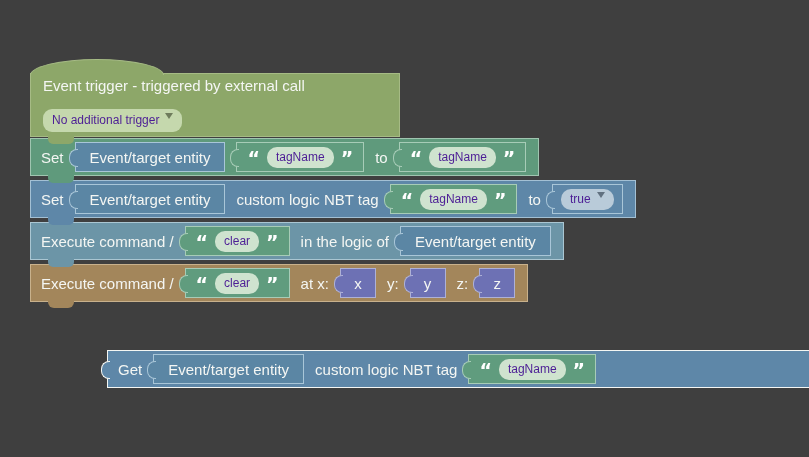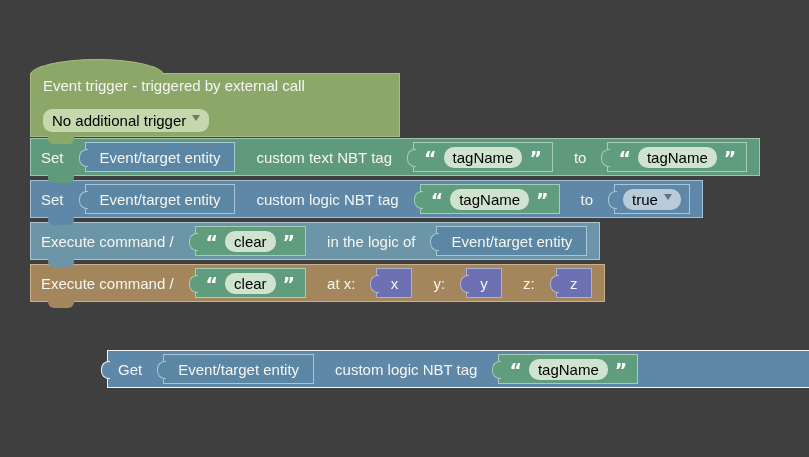--- a/index.html
+++ b/index.html
@@ -6,21 +6,21 @@
   .canvas {
     position:relative; width:809px; height:457px;
     background:#3f3f3f; overflow:hidden;
     font-family:"Liberation Sans", sans-serif;
   }
   .blk {
     position:absolute; box-sizing:border-box;
     display:flex; align-items:center;
     font-size:15px; color:#f4f6f3; white-space:nowrap;
   }
-  .stmt { height:38px; padding:0 12px 0 10px; gap:21px; border:1px solid; }
+  .stmt { height:38px; padding:0 12px 0 10px; gap:11px; border:1px solid; }
 
   
   .hatc { background:#8da769; border:1px solid #a6bb85; }
   .g1   { background:#5f9a7c; border-color:#9fc5b0; }
   .b1   { background:#5e87a8; border-color:#a3c0d4; }
   .b2   { background:#6c95a7; border-color:#aac6d2; }
   .t1   { background:#a3865b; border-color:#c8b18c; }
 
   
   .vb { position:relative; height:30px; display:flex; align-items:center; border:1px solid; box-sizing:border-box; }
@@ -31,22 +31,22 @@
     border-radius:8px 0 0 8px;
   }
   .entity { background:#5b86a4; border-color:#a9c6d8; padding:0 14px; }
   .str    { background:#609c7e; border-color:#a7ccb7; padding:0 10px; gap:7px; }
   .logic  { background:#5e87a8; border-color:#a9c6d8; padding:0 8px; }
   .purple { background:#6d71b4; border-color:#aeb1d6; width:36px; justify-content:center; }
 
   .q { font-family:"DejaVu Sans", sans-serif; font-size:19px; font-weight:bold; color:#fff; line-height:28px; transform:translateY(1px); }
 
   .pill {
-    background:#cfe3cf; color:#000000; border-radius:10px;
-    padding:1px 9px; line-height:19px; font-size:15px;text-align:center;
+    background:#cfe3cf; color:#4c1d95; border-radius:10px;
+    padding:1px 9px; line-height:19px; font-size:12px;text-align:center;
   }
   .bluepill  { background:#b9cbd9; }
   .greenpill { background:#c5d8ad; border-radius:9px; padding:2px 9px; }
   .tri {
     display:inline-block; width:0; height:0;
     border-left:4px solid transparent; border-right:4px solid transparent;
     border-top:6px solid rgba(40,50,25,.55);
     margin-left:6px; transform:translateY(-5px);
   }
   .tri-b { border-top-color:rgba(25,40,55,.55); }
@@ -83,21 +83,20 @@
       <span class="pill greenpill"><span>No additional trigger</span><span class="tri"></span></span>
     </div>
   </div>
 
   <div class="blk stmt g1" style="left:30px; top:138px;">
     <div class="bump"></div>
     <span>Set</span>
     <div class="vb entity">
       <span>Event/target entity</span>
     </div>
-    <span>custom text NBT tag</span>
     <div class="vb str">
       <span class="q">“</span>
       <span class="pill">tagName</span>
       <span class="q">”</span>
     </div>
     <span>to</span>
     <div class="vb str">
       <span class="q">“</span>
       <span class="pill">tagName</span>
       <span class="q">”</span>

